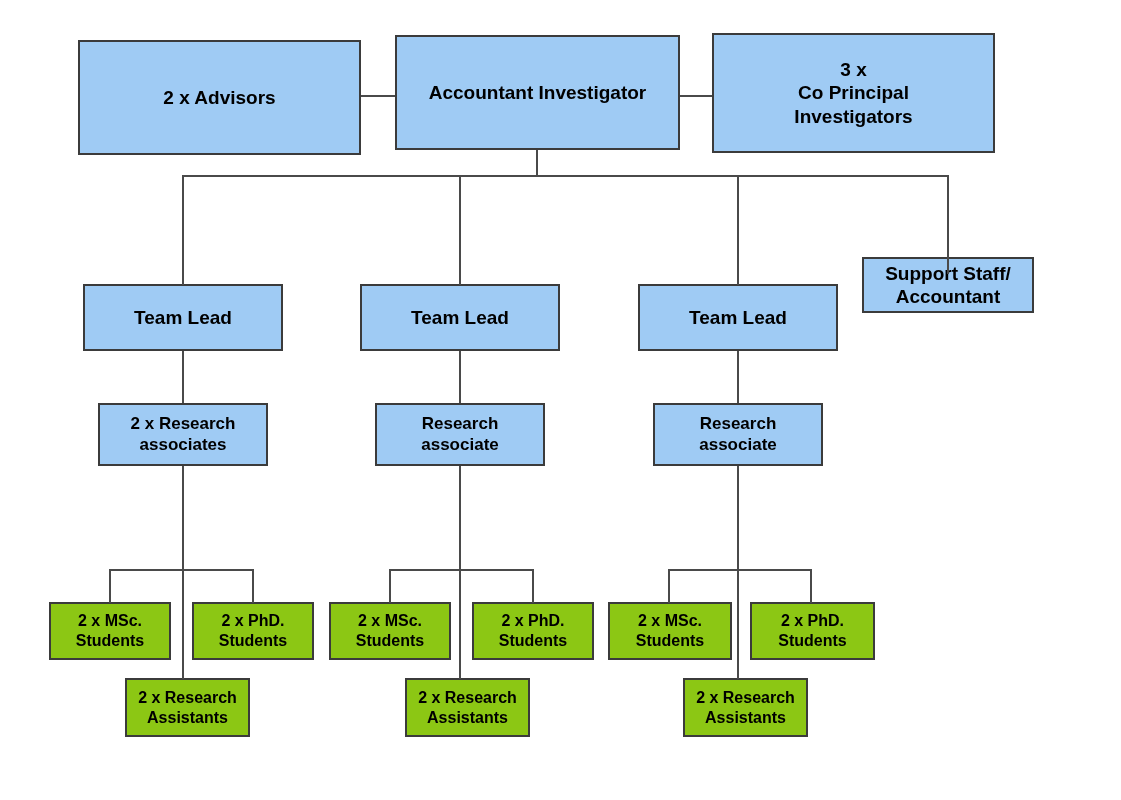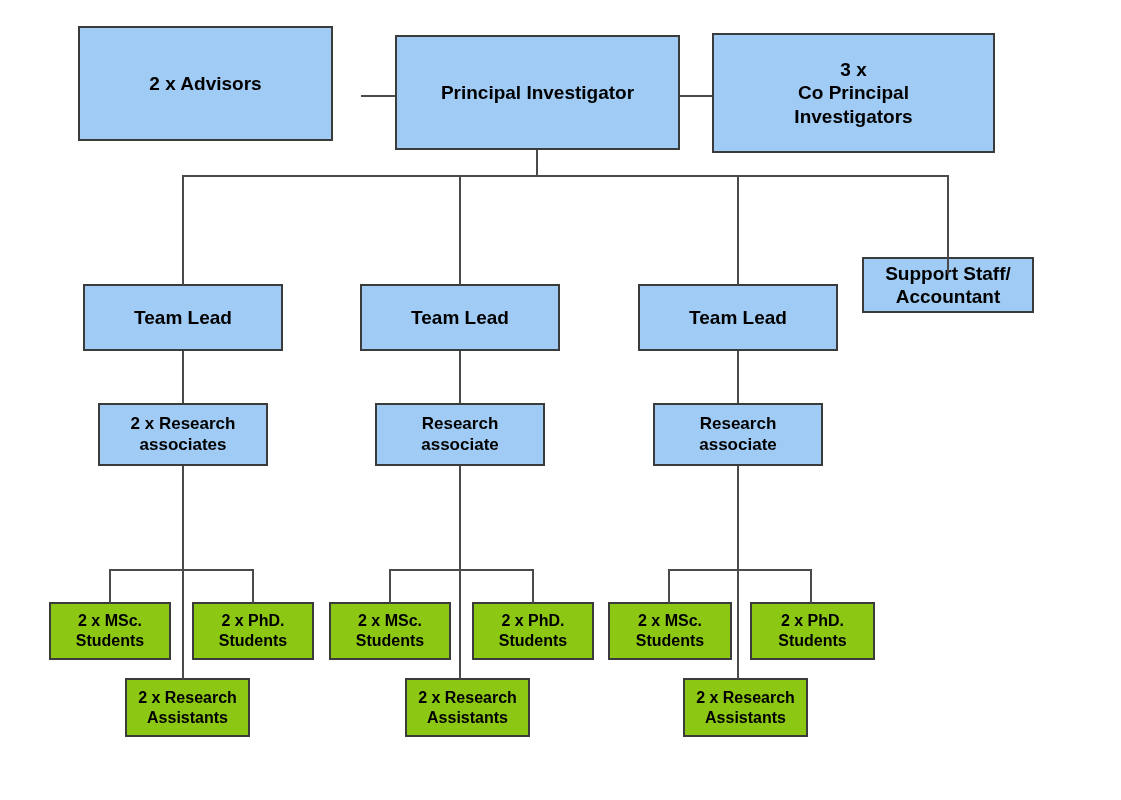--- a/index.html
+++ b/index.html
@@ -36,22 +36,22 @@
   .fs15{font-size:16px;}
   .line{position:absolute;background:var(--line);}
   .line.h{height:1.5px;}
   .line.v{width:1.5px;}
 </style>
 </head>
 <body>
 
 <div class="stage">
 
-  <div class="box blue fs19" style="left:78px;top:26px;width:255px;height:115px">2 x Advisors</div>
-  <div class="box blue fs19" style="left:395px;top:35px;width:285px;height:115px">Principal Investigator</div>
+  <div class="box blue fs19" style="left:78px;top:40px;width:283px;height:115px">2 x Advisors</div>
+  <div class="box blue fs19" style="left:395px;top:35px;width:285px;height:115px">Accountant Investigator</div>
   <div class="box blue fs19" style="left:712px;top:33px;width:283px;height:120px">3 x
 Co Principal
 Investigators</div>
 
   <div class="box blue fs19" style="left:83px;top:284px;width:200px;height:67px">Team Lead</div>
   <div class="box blue fs19" style="left:360px;top:284px;width:200px;height:67px">Team Lead</div>
   <div class="box blue fs19" style="left:638px;top:284px;width:200px;height:67px">Team Lead</div>
   <div class="box blue fs19" style="left:862px;top:257px;width:172px;height:56px">Support Staff/
 Accountant</div>
 

